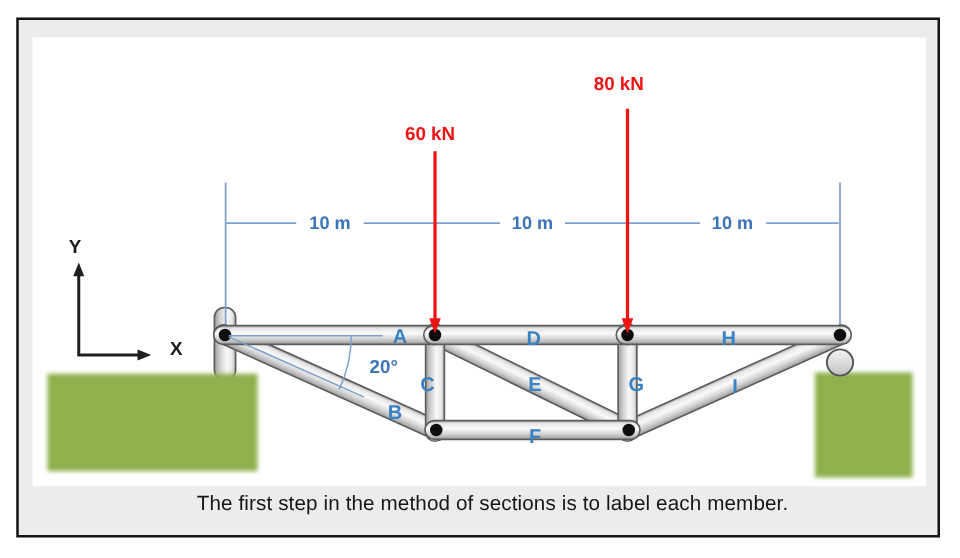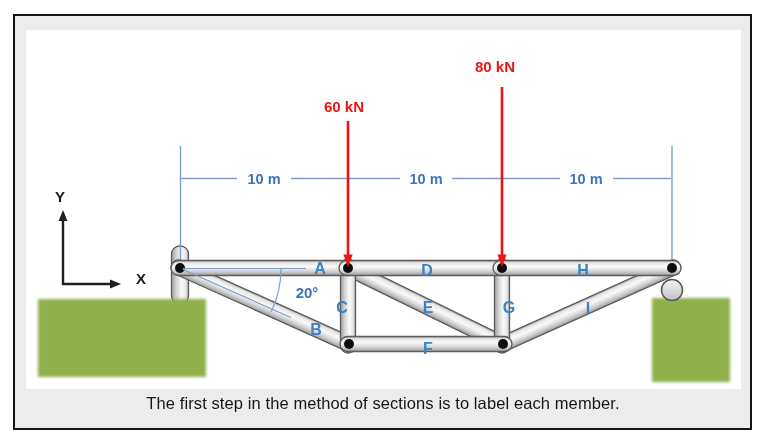--- a/index.html
+++ b/index.html
@@ -10,21 +10,21 @@
   .frame{
     position:absolute;left:13px;top:14px;width:735px;height:412px;
     border:2.5px solid #141414;background:#ececec;
   }
   .canvas{
     position:absolute;left:26px;top:30px;width:715px;height:359px;
     background:#ffffff;
   }
   .caption{
     position:absolute;left:13px;top:394px;width:740px;
-    text-align:center;font-size:16.5px;color:#161616;letter-spacing:.1px;
+    text-align:center;font-size:16.5px;color:#161616;letter-spacing:.1px;padding-left:11px;
   }
   svg.overlay{position:absolute;left:0;top:0;}
   svg text{font-family:"Liberation Sans",sans-serif;}
   .dimtxt{fill:#3c74b8;font-size:14.5px;font-weight:bold;}
   .memtxt{fill:#3b82c4;font-size:16px;font-weight:bold;}
   .loadtxt{fill:#ee1414;font-size:15px;font-weight:bold;}
   .axtxt{fill:#1a1a1a;font-size:15px;font-weight:bold;}
 </style>
 </head>
 <body>

